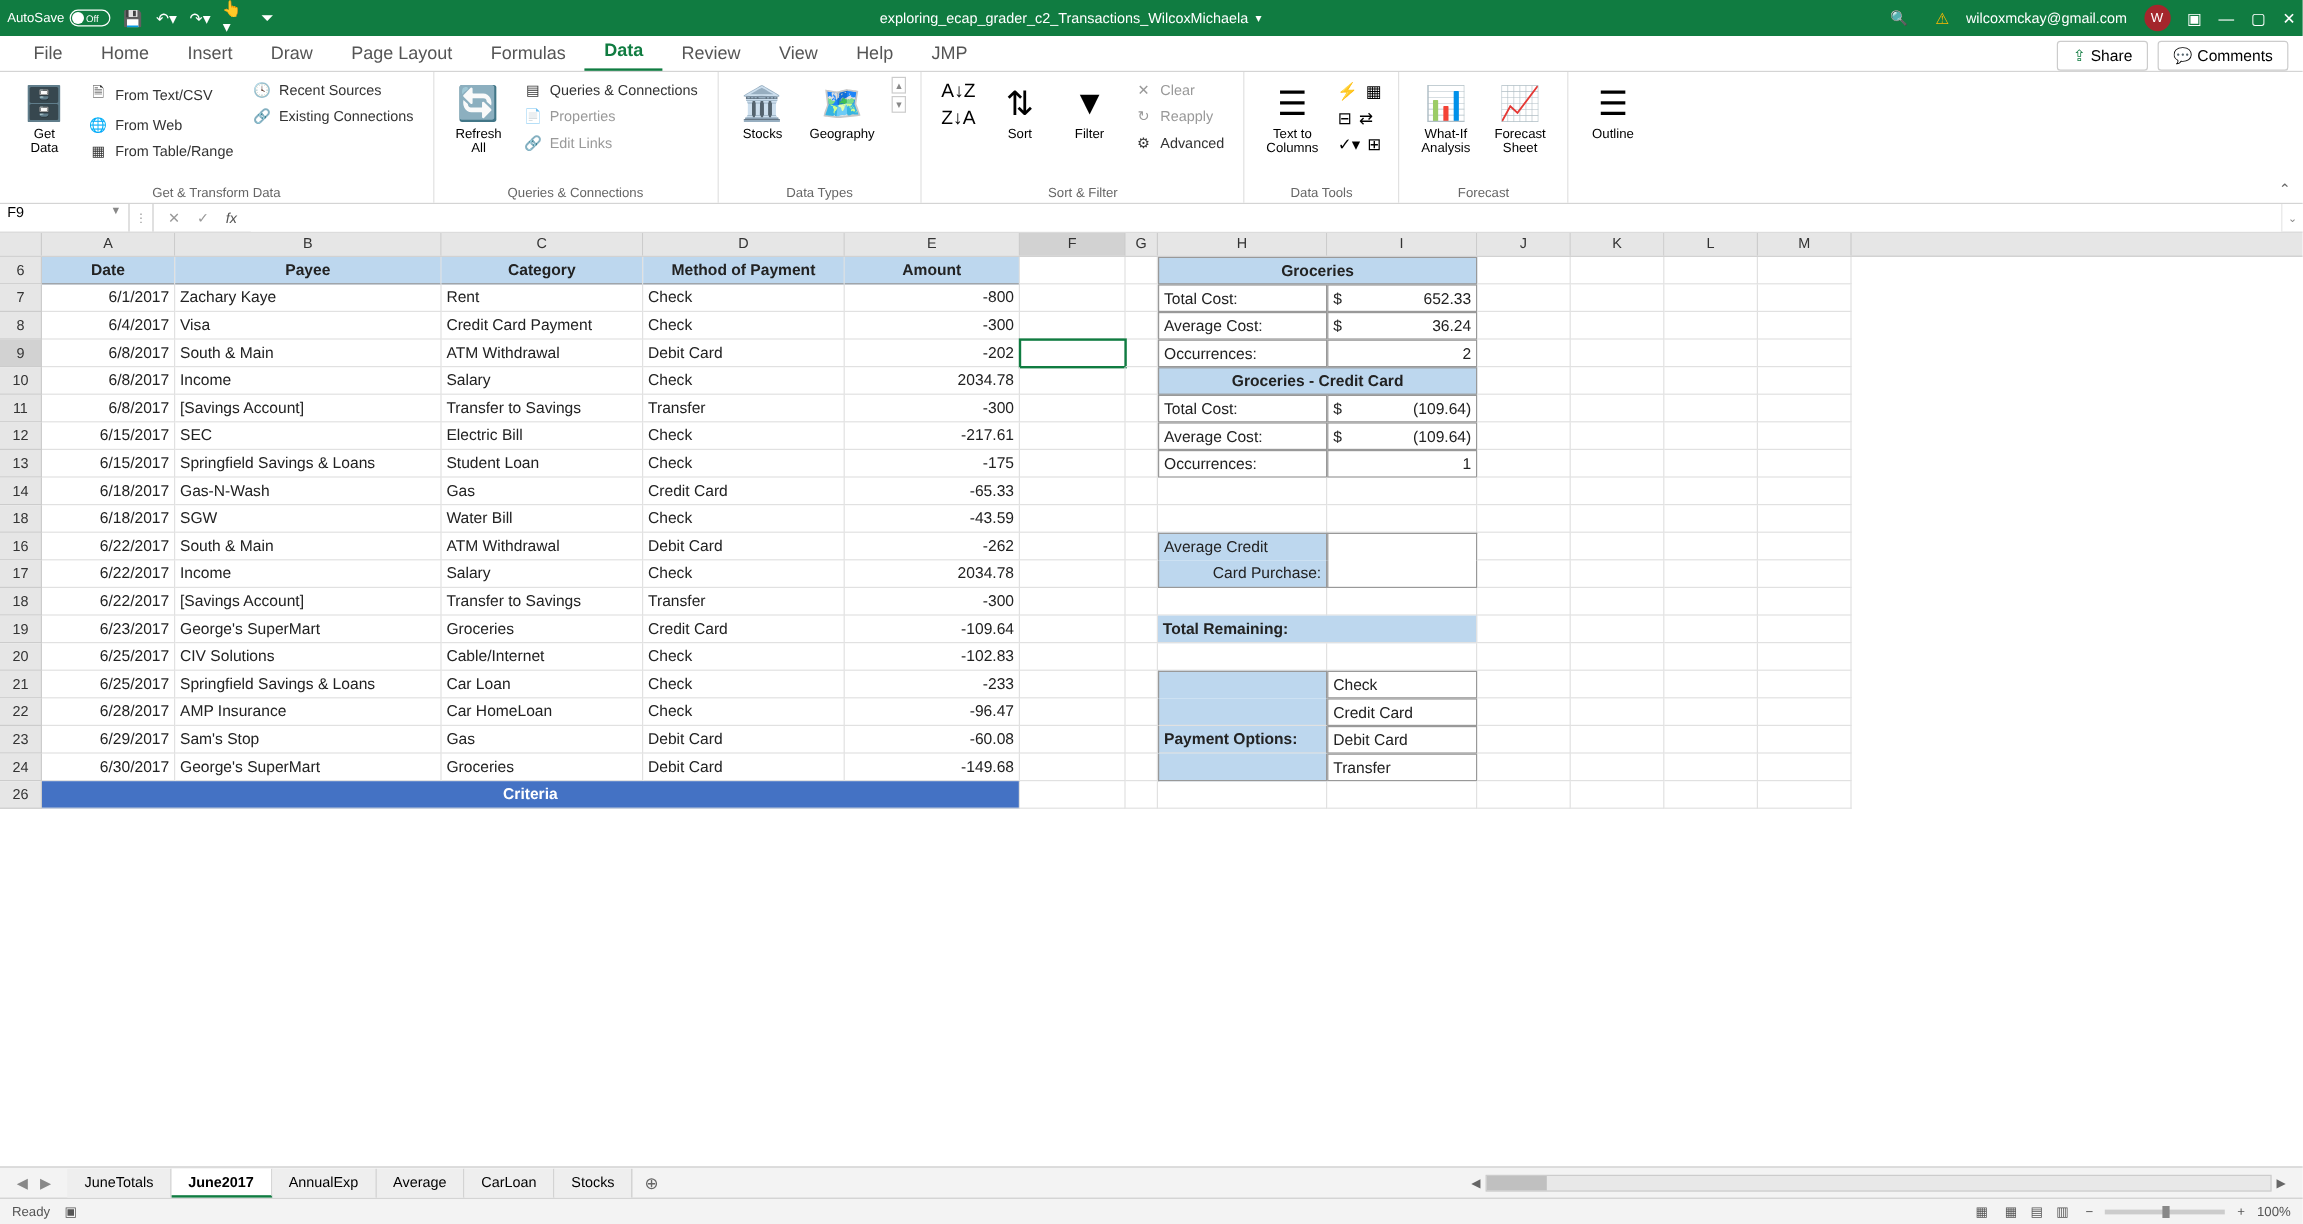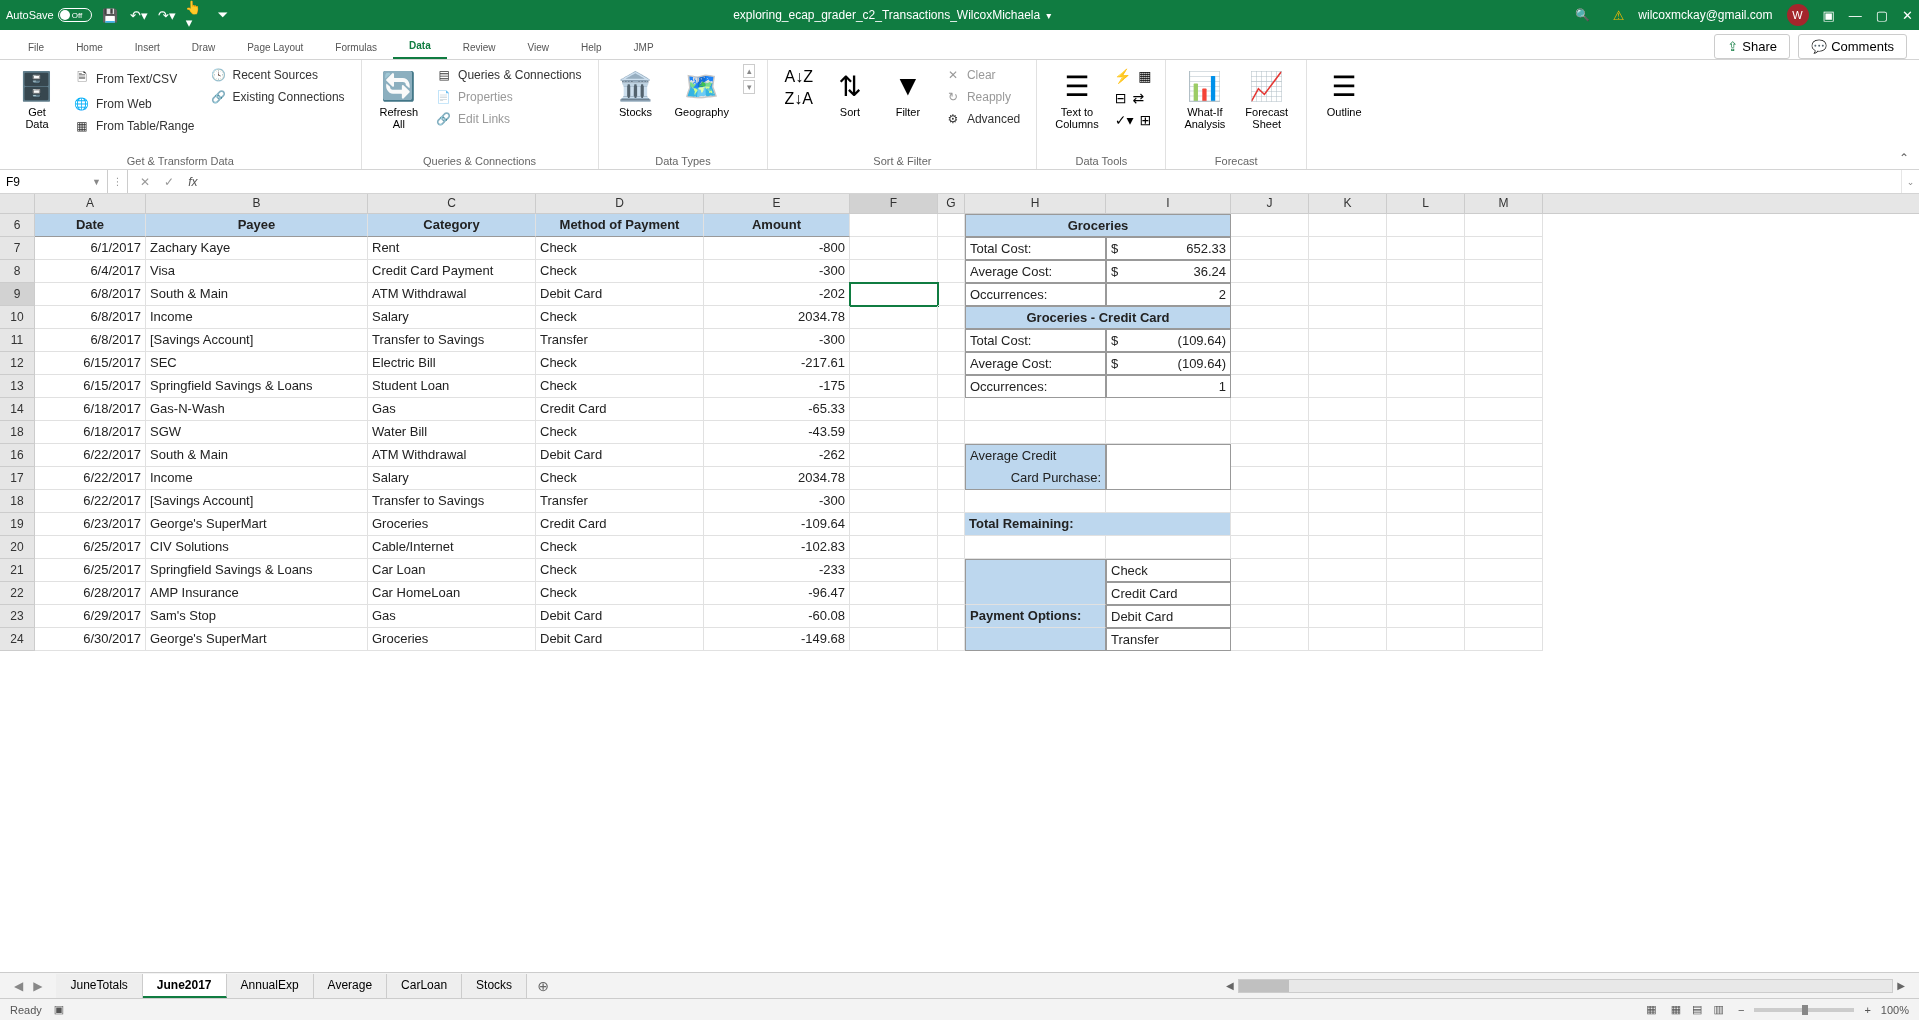--- a/index.html
+++ b/index.html
@@ -14,21 +14,21 @@
 .autosave-toggle .off { font-size: 8px; margin-left: 2px; }
 .qat-icon { width: 18px; height: 18px; display: flex; align-items: center; justify-content: center; font-size: 13px; }
 .title-center { flex: 1; text-align: center; font-size: 12px; display: flex; align-items: center; justify-content: center; gap: 6px; }
 .title-right { display: flex; align-items: center; gap: 14px; }
 .title-right .icon { font-size: 13px; }
 .avatar { width: 22px; height: 22px; background: #a4262c; border-radius: 50%; display: flex; align-items: center; justify-content: center; font-size: 11px; }
 .search-ico-wrap { width: 60px; display: flex; justify-content: center; }
 
 
 .ribbon-tabs { height: 30px; display: flex; align-items: flex-end; padding: 0 12px; background: #fff; border-bottom: 1px solid #d4d4d4; }
-.ribbon-tabs .tab { padding: 6px 16px 6px; font-size: 10px; color: #555; cursor: pointer; }
+.ribbon-tabs .tab { padding: 6px 16px 6px; font-size: 15px; color: #555; cursor: pointer; }
 .ribbon-tabs .tab.active { color: #107c41; border-bottom: 2px solid #107c41; font-weight: 600; }
 .ribbon-tabs .spacer { flex: 1; }
 .ribbon-tabs .right-btn { padding: 4px 12px; border: 1px solid #ccc; border-radius: 3px; font-size: 13px; margin-left: 8px; display: flex; align-items: center; gap: 4px; cursor: pointer; }
 .share-ico { color: #107c41; }
 
 
 .ribbon { height: 110px; display: flex; border-bottom: 1px solid #d4d4d4; background: #fff; position: relative; }
 .ribbon-group { border-right: 1px solid #e1e1e1; padding: 4px 12px 2px; display: flex; flex-direction: column; }
 .ribbon-group .content { flex: 1; display: flex; gap: 8px; align-items: flex-start; }
 .ribbon-group .label { text-align: center; font-size: 11px; color: #666; padding-top: 2px; }
@@ -36,21 +36,21 @@
 .big-btn .ico { font-size: 28px; height: 36px; display: flex; align-items: center; }
 .big-btn .lbl { font-size: 11px; text-align: center; line-height: 1.1; }
 .small-list { display: flex; flex-direction: column; gap: 4px; padding-top: 2px; }
 .small-item { display: flex; align-items: center; gap: 6px; font-size: 12px; cursor: pointer; padding: 2px 4px; color: #333; }
 .small-item.disabled { color: #999; }
 .small-item .ico { width: 16px; text-align: center; font-size: 12px; }
 .ribbon-collapse { position: absolute; right: 10px; bottom: 4px; font-size: 12px; color: #666; cursor: pointer; }
 
 
 .formula-bar { height: 24px; display: flex; align-items: stretch; border-bottom: 1px solid #d4d4d4; }
-.name-box { width: 108px; border-right: 1px solid #ccc; display: flex; align-items: center; padding: 0 6px; font-size: 12px; }
+.name-box { width: 108px; border-right: 1px solid #ccc; display: flex; padding: 0 6px; font-size: 12px; }
 .name-box .dd { margin-left: auto; color: #888; font-size: 9px; }
 .fx-btns { display: flex; align-items: center; gap: 14px; padding: 0 12px; color: #999; }
 .fx-btns .fx { font-style: italic; color: #555; }
 .formula-input { flex: 1; border: none; padding: 0 6px; font-size: 12px; }
 .formula-expand { width: 18px; display: flex; align-items: center; justify-content: center; color: #888; font-size: 9px; border-left: 1px solid #e6e6e6; }
 
 
 .grid-area { position: relative; height: calc(1020px - 30px - 30px - 110px - 24px - 26px - 22px); overflow: hidden; }
 .col-headers { display: flex; background: #e6e6e6; border-bottom: 1px solid #ccc; position: sticky; top: 0; }
 .corner { width: 35px; border-right: 1px solid #ccc; background: #e6e6e6; }
@@ -652,20 +652,32 @@
         <div class="cell num" style="width:146px">-149.68</div>
         <div class="cell" style="width:88px"></div>
         <div class="cell" style="width:27px"></div>
         <div class="cell" style="width:141px;background:#bdd7ee;border:1px solid #999;border-top:none;"></div>
         <div class="cell" style="width:125px;border:1px solid #999;">Transfer</div>
         <div class="cell" style="width:78px"></div>
         <div class="cell" style="width:78px"></div>
         <div class="cell" style="width:78px"></div>
         <div class="cell" style="width:78px"></div>
       </div>
+      <div class="row">
+        <div class="row-h">26</div>
+        <div class="cell criteria" style="width:815px">Criteria</div>
+        <div class="cell" style="width:88px"></div>
+        <div class="cell" style="width:27px"></div>
+        <div class="cell" style="width:141px"></div>
+        <div class="cell" style="width:125px"></div>
+        <div class="cell" style="width:78px"></div>
+        <div class="cell" style="width:78px"></div>
+        <div class="cell" style="width:78px"></div>
+        <div class="cell" style="width:78px"></div>
+      </div>
     </div>
 </div>
 
 <div class="sheet-bar">
   <div class="sheet-nav">
     <span>◀</span>
     <span>▶</span>
   </div>
   <div id="sheet-tabs" style="display:flex;">
       <div class="sheet-tab">JuneTotals</div>

